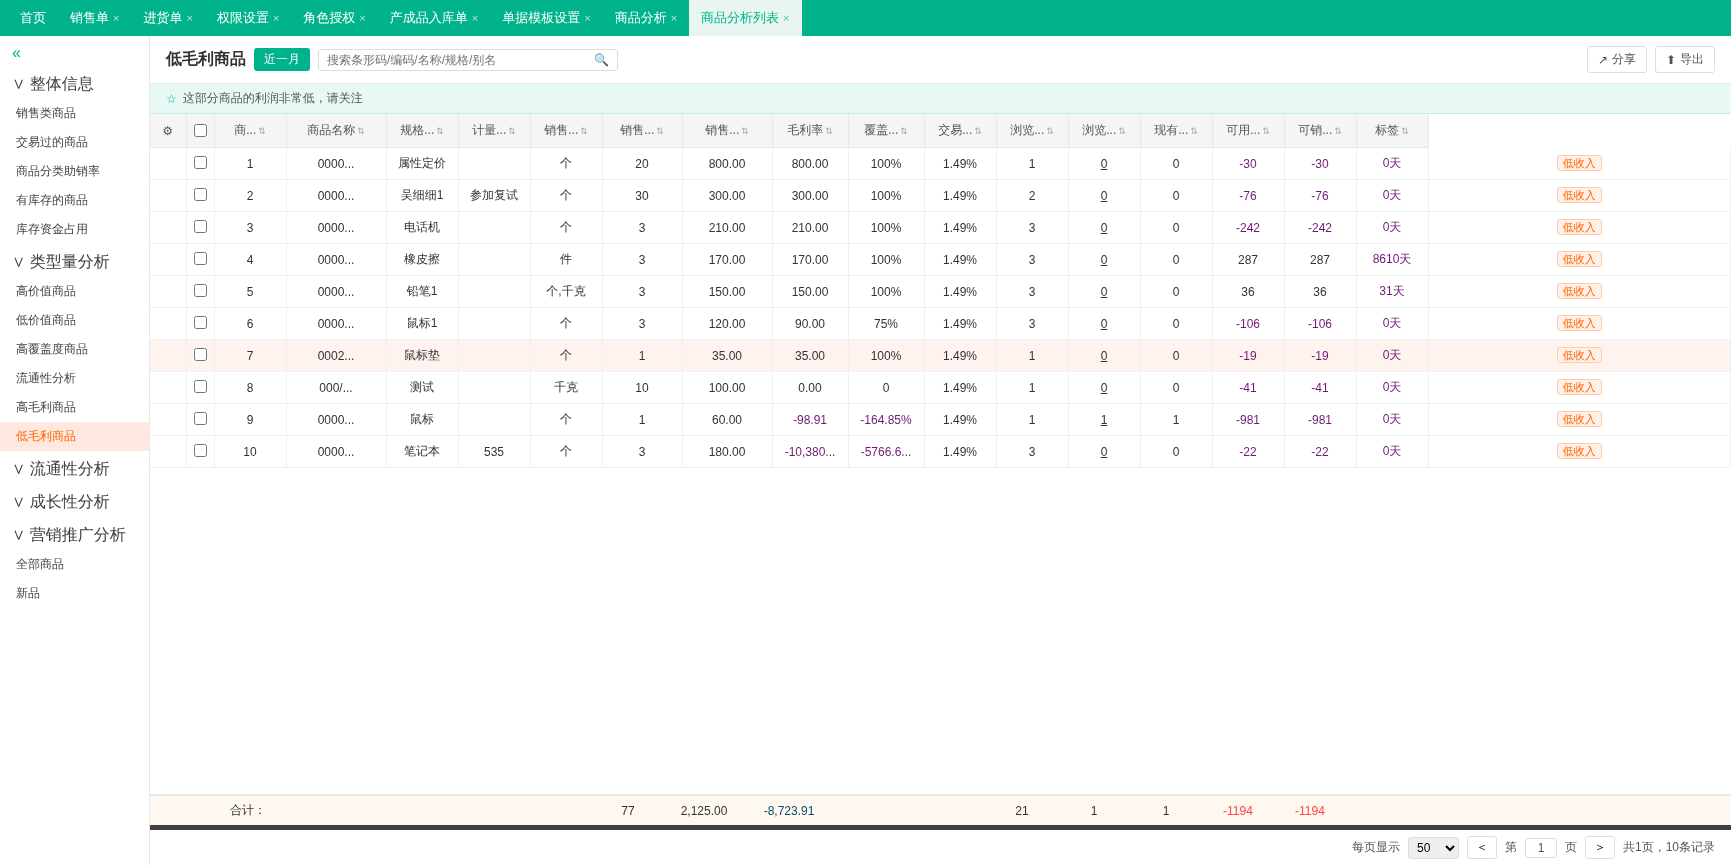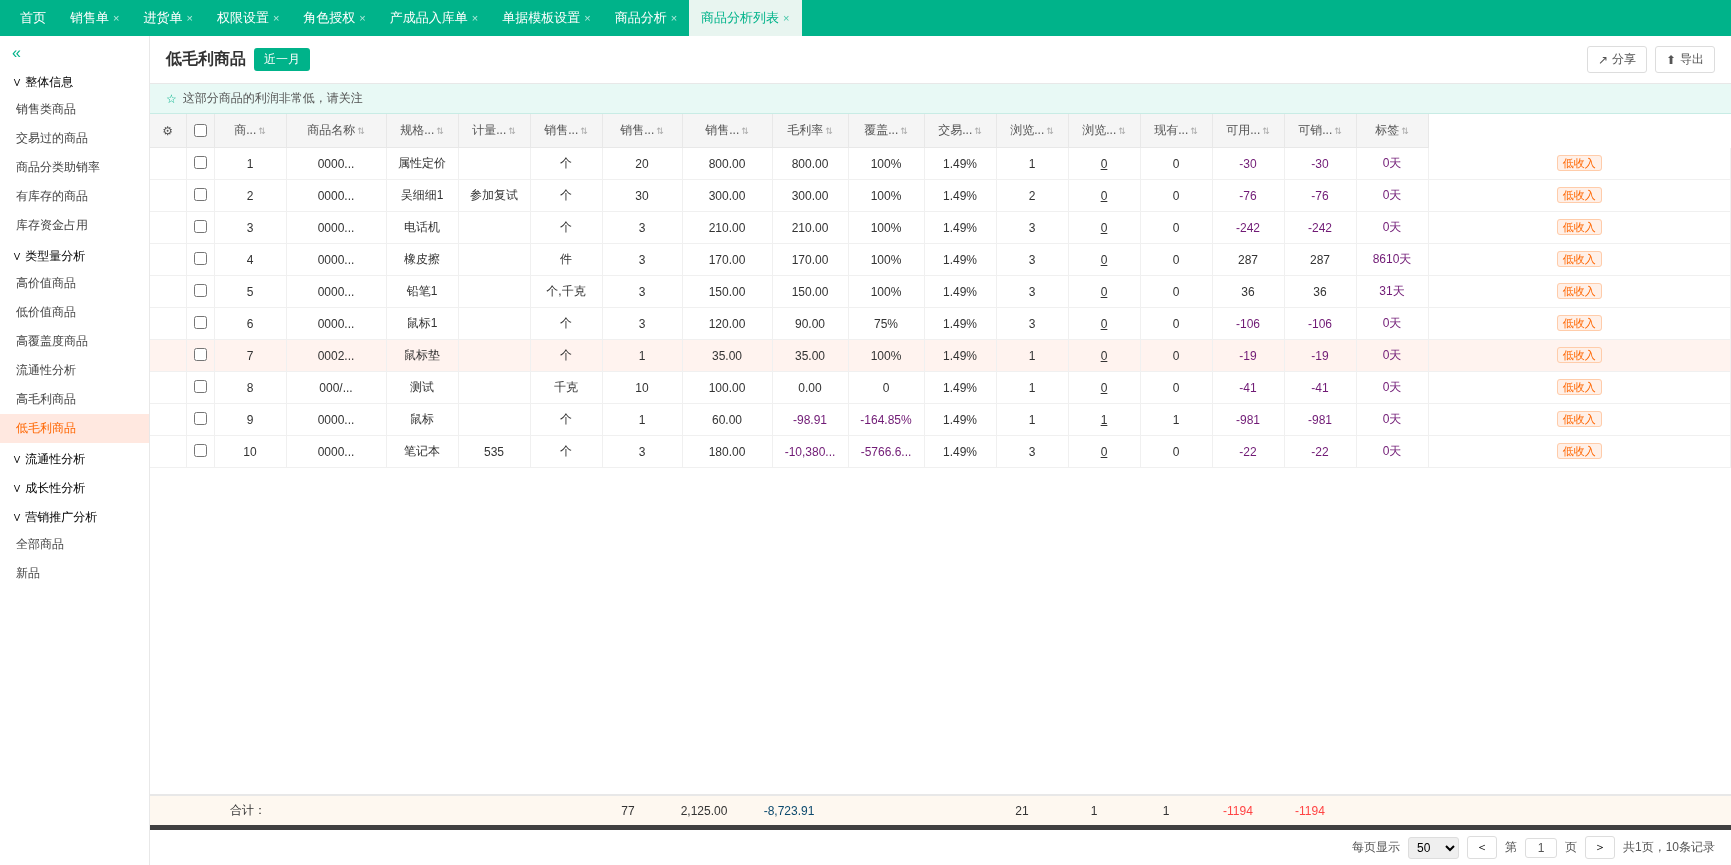--- a/index.html
+++ b/index.html
@@ -35,22 +35,22 @@
     
     .sidebar {
       width: 150px;
       background: #fff;
       border-right: 1px solid #e8e8e8;
       overflow-y: auto;
       flex-shrink: 0;
     }
     .sidebar-group-title {
       padding: 8px 12px 4px;
-      color: #000000;
-      font-size: 12px;
+      color: #404040;
+      font-size: 16px;
       display: flex;
       align-items: center;
       justify-content: space-between;
       cursor: pointer;
     }
     .sidebar-item {
       padding: 6px 16px;
       cursor: pointer;
       color: #444;
       font-size: 12px;
@@ -324,20 +324,24 @@
     </div>
     <div class="sidebar-item">全部商品</div>
     <div class="sidebar-item">新品</div>
   </div>
 
   <div class="content">
 
     <div class="content-header">
       <span class="page-title">低毛利商品</span>
       <button class="btn-period">近一月</button>
+      <div class="search-box">
+        <input type="text" placeholder="搜索条形码/编码/名称/规格/别名" style="">
+        <span style="color:#aaa; cursor:pointer;">🔍</span>
+      </div>
       <div class="header-actions">
         <button class="btn-action">
           <span>↗</span>
           <span>分享</span>
         </button>
         <button class="btn-action">
           <span>⬆</span>
           <span>导出</span>
         </button>
       </div>

